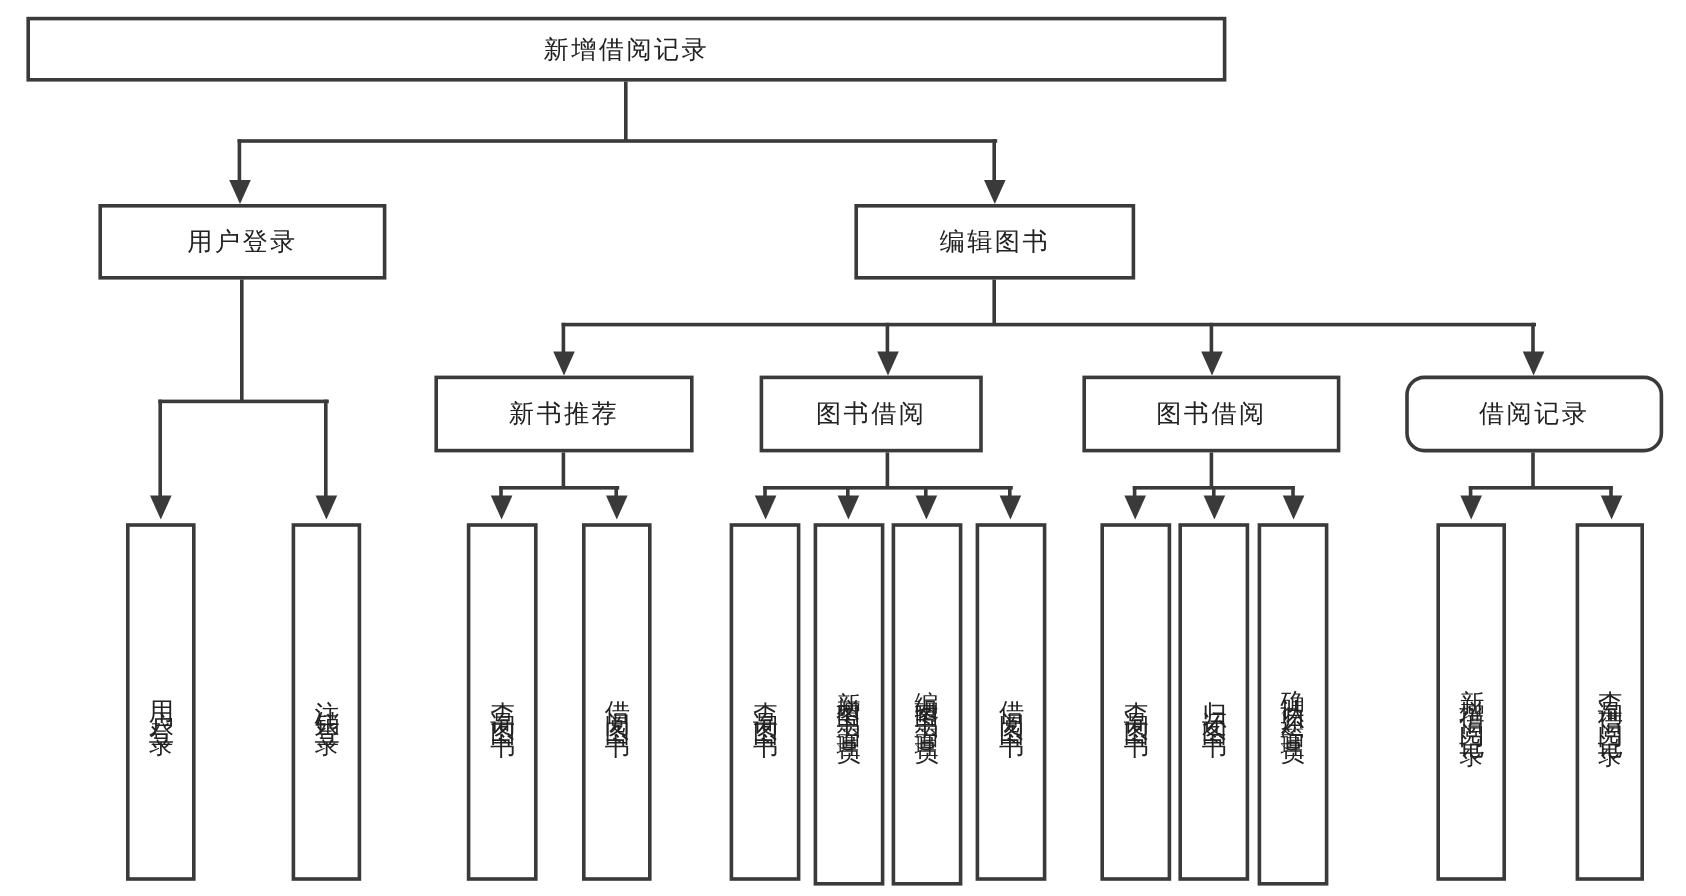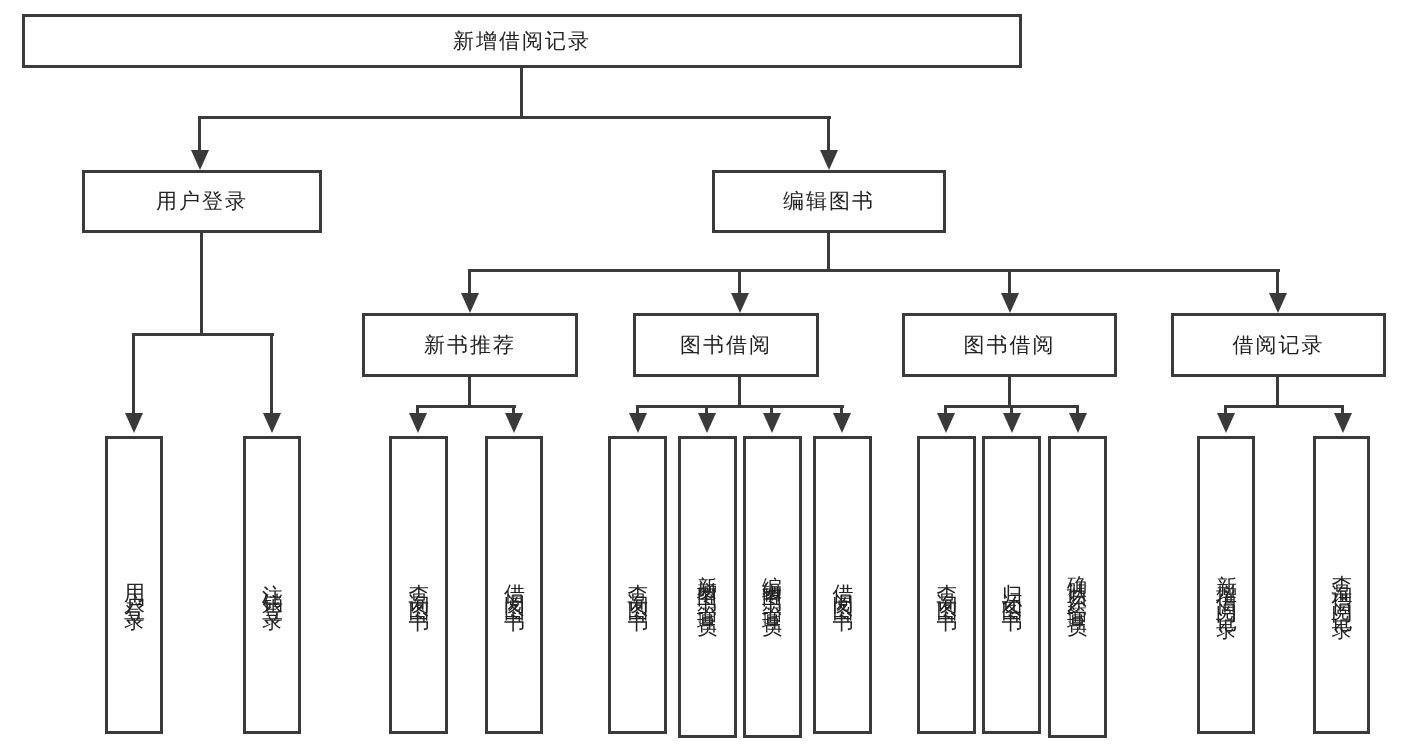--- a/index.html
+++ b/index.html
@@ -86,21 +86,21 @@
   <div class="vl" style="left:738px;top:269px;height:28px;"></div>
   <div class="arrow" style="left:731px;top:293px;"></div>
   <div class="vl" style="left:1008px;top:269px;height:28px;"></div>
   <div class="arrow" style="left:1001px;top:293px;"></div>
   <div class="vl" style="left:1276px;top:269px;height:28px;"></div>
   <div class="arrow" style="left:1269px;top:293px;"></div>
 
   <div class="box" style="left:362px;top:313px;width:216px;height:64px;">新书推荐</div>
   <div class="box" style="left:633px;top:313px;width:186px;height:64px;">图书借阅</div>
   <div class="box" style="left:902px;top:313px;width:215px;height:64px;">图书借阅</div>
-  <div class="box" style="left:1171px;top:313px;width:215px;height:64px;">借阅记录</div>
+  <div class="box" style="left:1171px;top:313px;width:215px;height:64px;border-radius:16px;">借阅记录</div>
 
   <div class="vl" style="left:468px;top:377px;height:30px;"></div>
   <div class="hl" style="left:416px;top:405px;width:100px;"></div>
   <div class="vl" style="left:416px;top:405px;height:12px;"></div>
   <div class="arrow" style="left:409px;top:413px;"></div>
   <div class="vl" style="left:512px;top:405px;height:12px;"></div>
   <div class="arrow" style="left:505px;top:413px;"></div>
 
   <div class="vl" style="left:738px;top:377px;height:30px;"></div>
   <div class="hl" style="left:636px;top:405px;width:208px;"></div>

